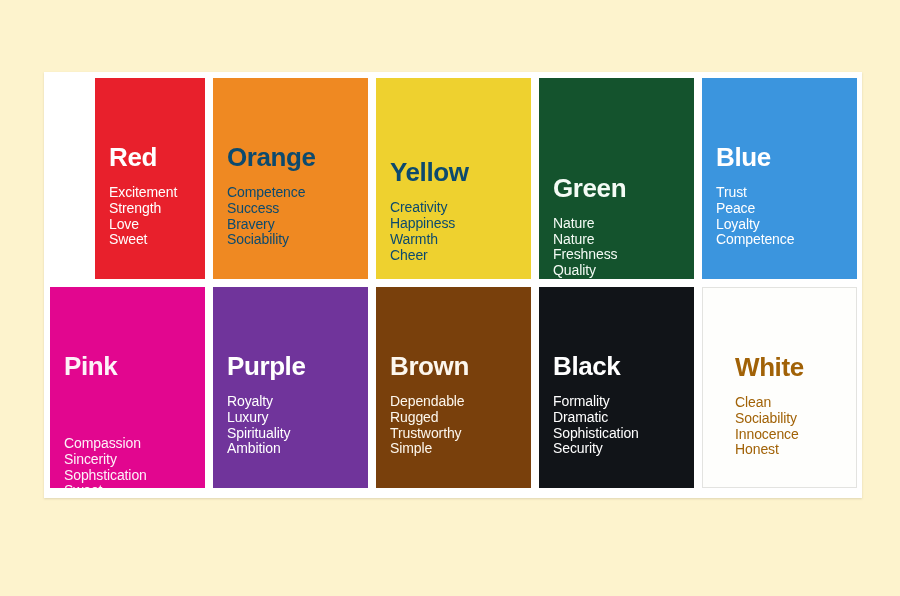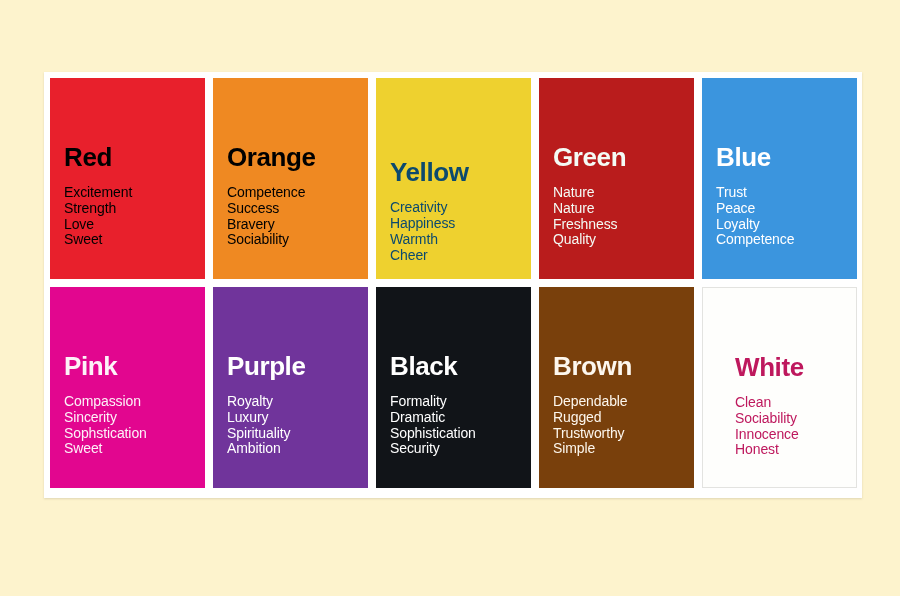--- a/index.html
+++ b/index.html
@@ -76,111 +76,111 @@
 </style>
 </head>
 <body style="background: rgb(253, 243, 205);">
 
 <div id="infographic" style="background: rgb(253, 243, 205);">
 
   <div class="panel" style="background: rgb(255, 255, 255);"></div>
 
   <div class="grid">
 
-    <div class="card" style="background: rgb(232, 32, 44); color: #000000;">
+    <div class="card" style="background: rgb(232, 32, 44); color: #ffffff; margin-left: 45px;">
       <div class="card-title">Red</div>
       <ul class="trait-list">
         <li>Excitement</li>
         <li>Strength</li>
         <li>Love</li>
         <li>Sweet</li>
       </ul>
     </div>
 
-    <div class="card" style="background: rgb(239, 137, 34); color: #000000;">
+    <div class="card" style="background: rgb(239, 137, 34); color: #0c4a6e;">
       <div class="card-title">Orange</div>
       <ul class="trait-list">
         <li>Competence</li>
         <li>Success</li>
         <li>Bravery</li>
         <li>Sociability</li>
       </ul>
     </div>
 
     <div class="card" style="background: rgb(238, 209, 47); color: #0c4a6e; justify-content: center;">
       <div class="card-title">Yellow</div>
       <ul class="trait-list">
         <li>Creativity</li>
         <li>Happiness</li>
         <li>Warmth</li>
         <li>Cheer</li>
       </ul>
     </div>
 
-    <div class="card" style="background: #b91c1c; color: rgb(244, 251, 245);">
+    <div class="card" style="background: #14532d; color: rgb(244, 251, 245); justify-content: flex-end;">
       <div class="card-title">Green</div>
       <ul class="trait-list">
         <li>Nature</li>
         <li>Nature</li>
         <li>Freshness</li>
         <li>Quality</li>
       </ul>
     </div>
 
     <div class="card" style="background: rgb(59, 149, 222); color: rgb(255, 255, 255);">
       <div class="card-title">Blue</div>
       <ul class="trait-list">
         <li>Trust</li>
         <li>Peace</li>
         <li>Loyalty</li>
         <li>Competence</li>
       </ul>
     </div>
 
-    <div class="card" style="background: rgb(226, 6, 143); color: rgb(253, 242, 248);">
+    <div class="card" style="background: rgb(226, 6, 143); color: rgb(253, 242, 248); gap: 42px;">
       <div class="card-title">Pink</div>
       <ul class="trait-list">
         <li>Compassion</li>
         <li>Sincerity</li>
         <li>Sophstication</li>
         <li>Sweet</li>
       </ul>
     </div>
 
     <div class="card" style="background: rgb(112, 52, 155); color: #ffffff;">
       <div class="card-title">Purple</div>
       <ul class="trait-list">
         <li>Royalty</li>
         <li>Luxury</li>
         <li>Spirituality</li>
         <li>Ambition</li>
       </ul>
     </div>
 
+    <div class="card" style="background: rgb(121, 64, 12); color: rgb(253, 247, 238);">
+      <div class="card-title">Brown</div>
+      <ul class="trait-list">
+        <li>Dependable</li>
+        <li>Rugged</li>
+        <li>Trustworthy</li>
+        <li>Simple</li>
+      </ul>
+    </div>
+
     <div class="card" style="background: rgb(17, 20, 24); color: rgb(255, 255, 255);">
       <div class="card-title">Black</div>
       <ul class="trait-list">
         <li>Formality</li>
         <li>Dramatic</li>
         <li>Sophistication</li>
         <li>Security</li>
       </ul>
     </div>
 
-    <div class="card" style="background: rgb(121, 64, 12); color: rgb(253, 247, 238);">
-      <div class="card-title">Brown</div>
-      <ul class="trait-list">
-        <li>Dependable</li>
-        <li>Rugged</li>
-        <li>Trustworthy</li>
-        <li>Simple</li>
-      </ul>
-    </div>
-
-    <div class="card card-white" style="background: rgb(254, 254, 252); color: #be185d; border: 1px solid rgb(227, 227, 224); padding-left: 32px;">
+    <div class="card card-white" style="background: rgb(254, 254, 252); color: #a16207; border: 1px solid rgb(227, 227, 224); padding-left: 32px;">
       <div class="card-title">White</div>
       <ul class="trait-list">
         <li>Clean</li>
         <li>Sociability</li>
         <li>Innocence</li>
         <li>Honest</li>
       </ul>
     </div>
 
   </div>

